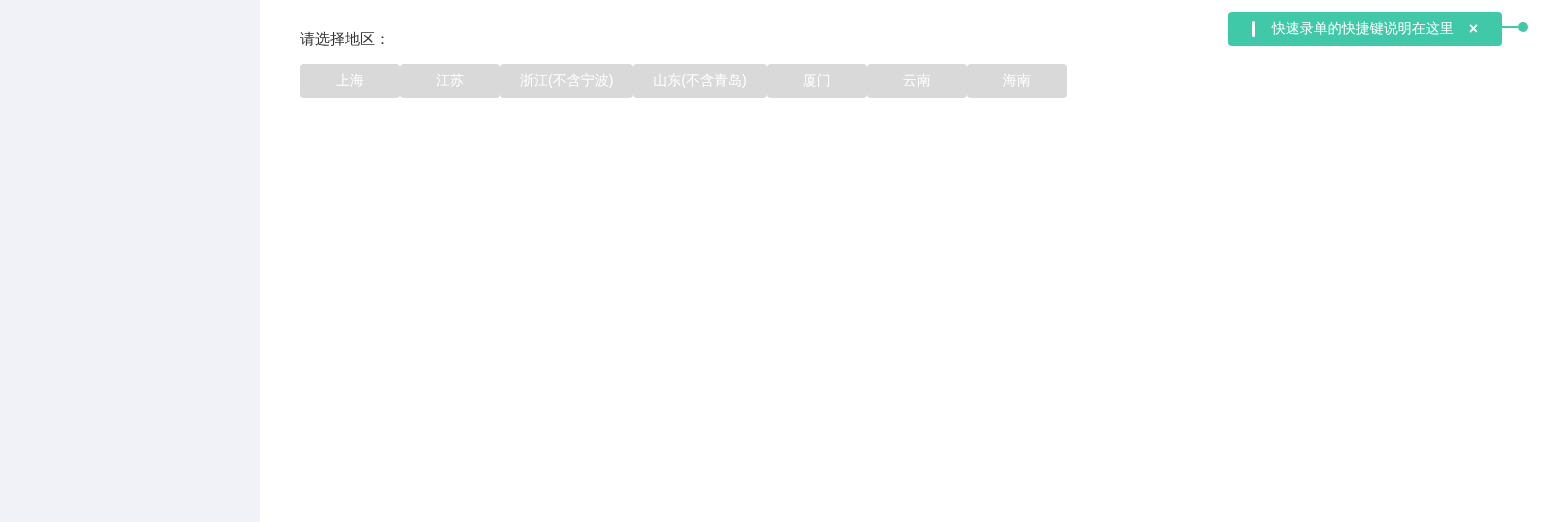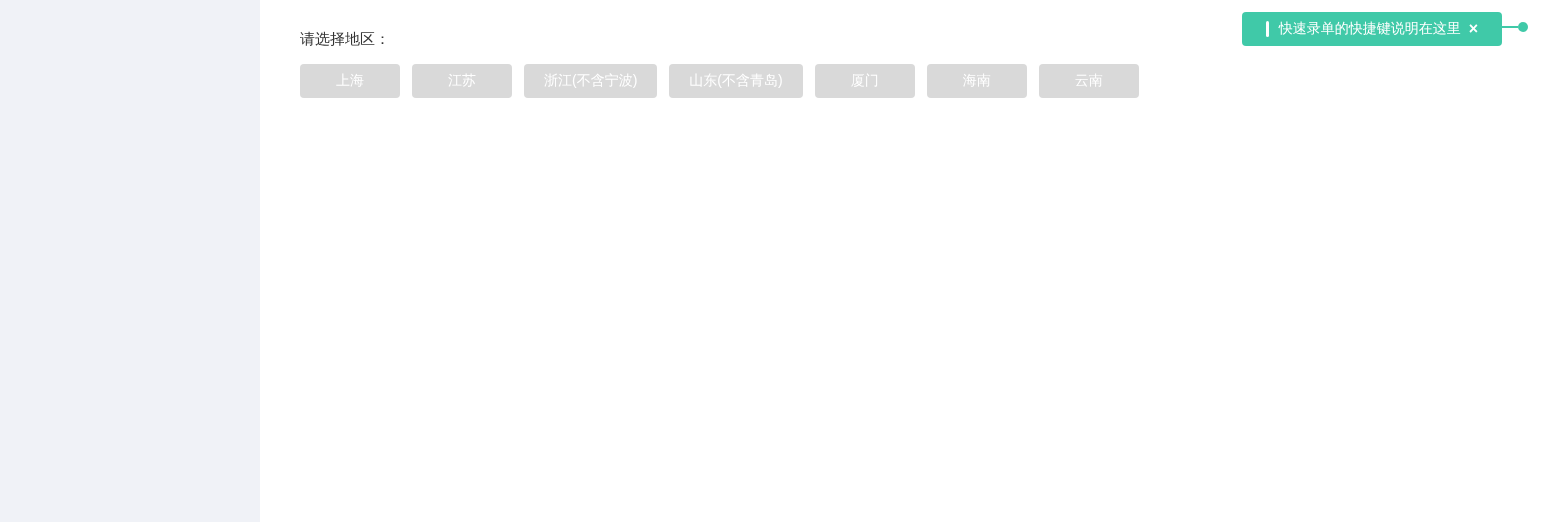--- a/index.html
+++ b/index.html
@@ -39,21 +39,21 @@
     .page-title {
       font-size: 15px;
       color: #333;
       margin-bottom: 15px;
       font-weight: normal;
     }
 
     .region-buttons {
       display: flex;
       flex-wrap: wrap;
-      gap: 12px;
+      gap: 0;
     }
 
     .region-btn {
       background: #d9d9d9;
       border: none;
       border-radius: 4px;
       padding: 8px 20px;
       font-size: 14px;
       color: #ffffff;
       cursor: pointer;
@@ -67,21 +67,21 @@
       position: absolute;
       top: 12px;
       right: 60px;
       background: #40c9a8;
       color: #ffffff;
       font-size: 14px;
       padding: 8px 24px;
       border-radius: 4px;
       display: flex;
       align-items: center;
-      gap: 8px;
+      gap: 15px;
       white-space: nowrap;
     }
 
     .tooltip-banner::before {
       content: '';
       display: inline-block;
       width: 3px;
       height: 16px;
       background: #ffffff;
       border-radius: 2px;
@@ -122,22 +122,22 @@
 <div class="left-sidebar"></div>
 
 <div class="main-content">
   <div class="page-title">请选择地区：</div>
   <div class="region-buttons">
   <button class="region-btn">上海</button>
       <button class="region-btn">江苏</button>
       <button class="region-btn">浙江(不含宁波)</button>
       <button class="region-btn">山东(不含青岛)</button>
       <button class="region-btn">厦门</button>
+      <button class="region-btn">云南</button>
       <button class="region-btn">海南</button>
-      <button class="region-btn">云南</button>
     </div>
 </div>
 
 <div class="tooltip-banner">
   <span>快速录单的快捷键说明在这里</span>
   <span class="tooltip-close">×</span>
 </div>
 <div class="tooltip-line"></div>
 <div class="tooltip-dot"></div>
 

